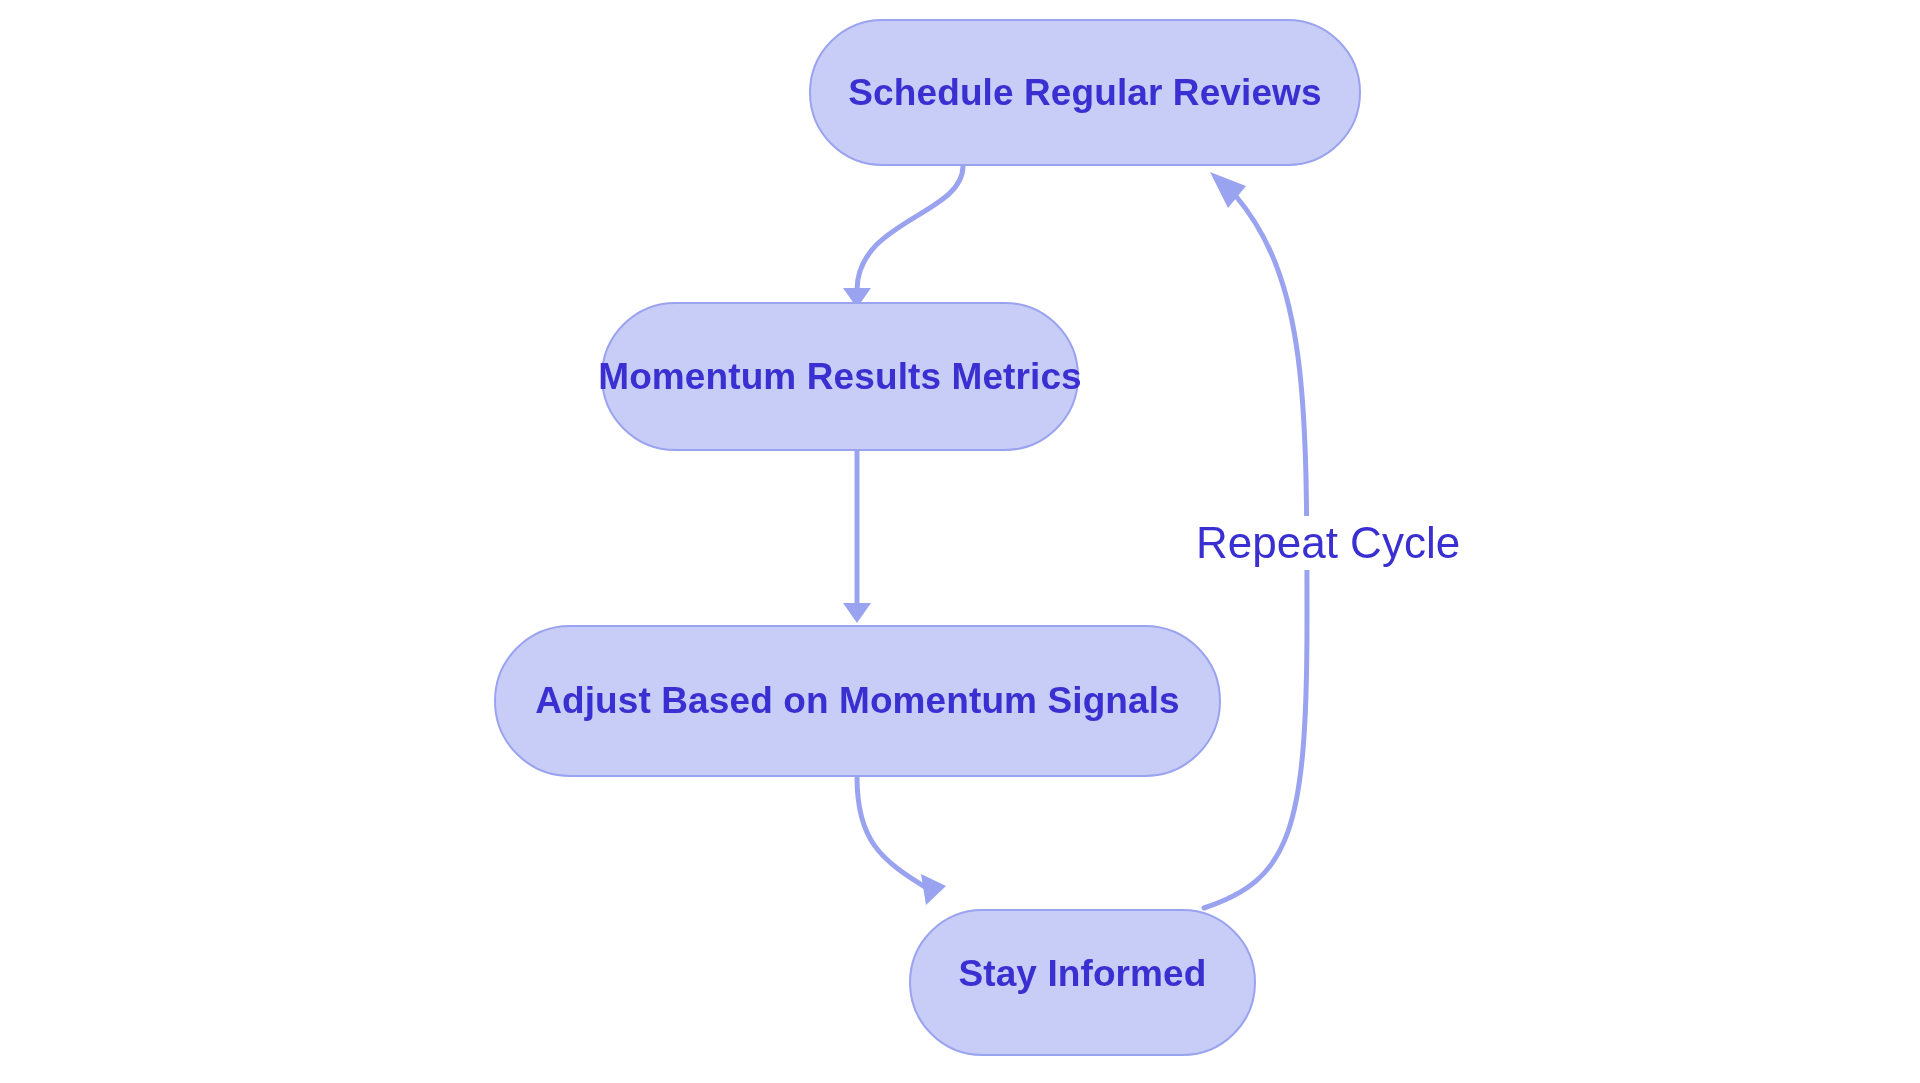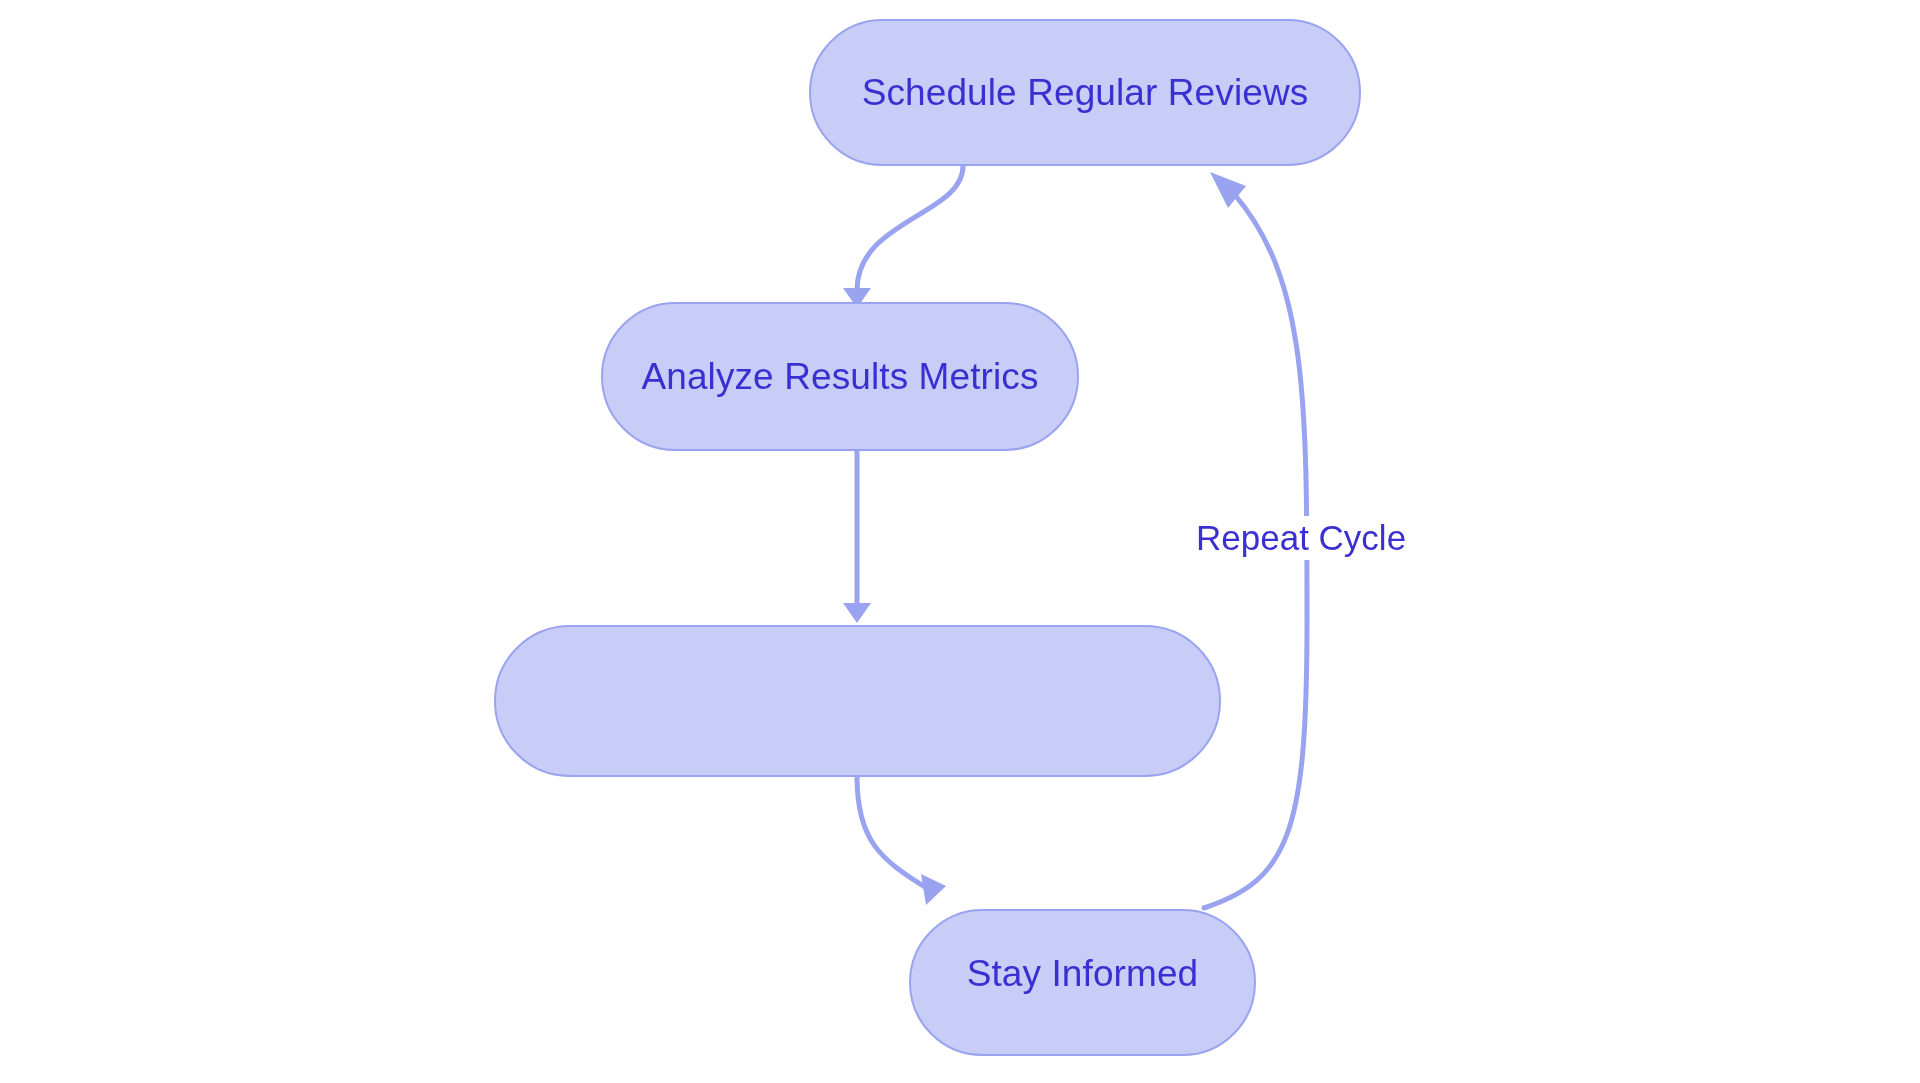--- a/index.html
+++ b/index.html
@@ -42,30 +42,30 @@
     stroke: none;
   }
   .node-label {
     position: absolute;
     display: flex;
     align-items: center;
     justify-content: center;
     color: #3a2fd1;
     font-family: "Liberation Sans", sans-serif;
     font-size: 37px;
-    font-weight: 400;
+    font-weight: 700;
     letter-spacing: 0.1px;
     white-space: nowrap;
     pointer-events: none;
   }
   .edge-label {
     position: absolute;
     color: #3a2fd1;
     font-family: "Liberation Sans", sans-serif;
-    font-size: 35px;
+    font-size: 44px;
     font-weight: 400;
     white-space: nowrap;
     background: #ffffff;
     padding: 2px 6px;
   }
 </style>
 </head>
 <body>
 
 <div id="flowchart-canvas">
@@ -93,20 +93,21 @@
     </g>
 
     <rect class="node-shape" y="20" width="550" height="145" rx="72.5" ry="72.5" x="810"></rect>
     <rect class="node-shape" y="303" width="476" height="147" rx="73.5" ry="73.5" x="602"></rect>
     <rect class="node-shape" y="626" width="725" height="150" rx="75" ry="75" x="495"></rect>
     <rect class="node-shape" y="910" width="345" height="145" rx="72.5" ry="72.5" x="910"></rect>
   </svg>
 
   <div class="node-label" style="left:810px; top:20px; width:550px; height:145px;">Schedule Regular Reviews</div>
 
-  <div class="node-label" style="left:602px; top:303px; width:476px; height:147px;">Analyze Results Metrics</div>
+  <div class="node-label" style="left:602px; top:303px; width:476px; height:147px;">Momentum Results Metrics</div>
 
+  <div class="node-label" style="left:495px; top:626px; width:725px; height:150px;">Adjust Based on Momentum Signals</div>
 
   <div class="node-label" style="left:910px; top:910px; width:345px; height:128px;">Stay Informed</div>
 
   <div class="edge-label" style="left:1190px; top:516px;">Repeat Cycle</div>
 
 </div>
 
 </body></html>

